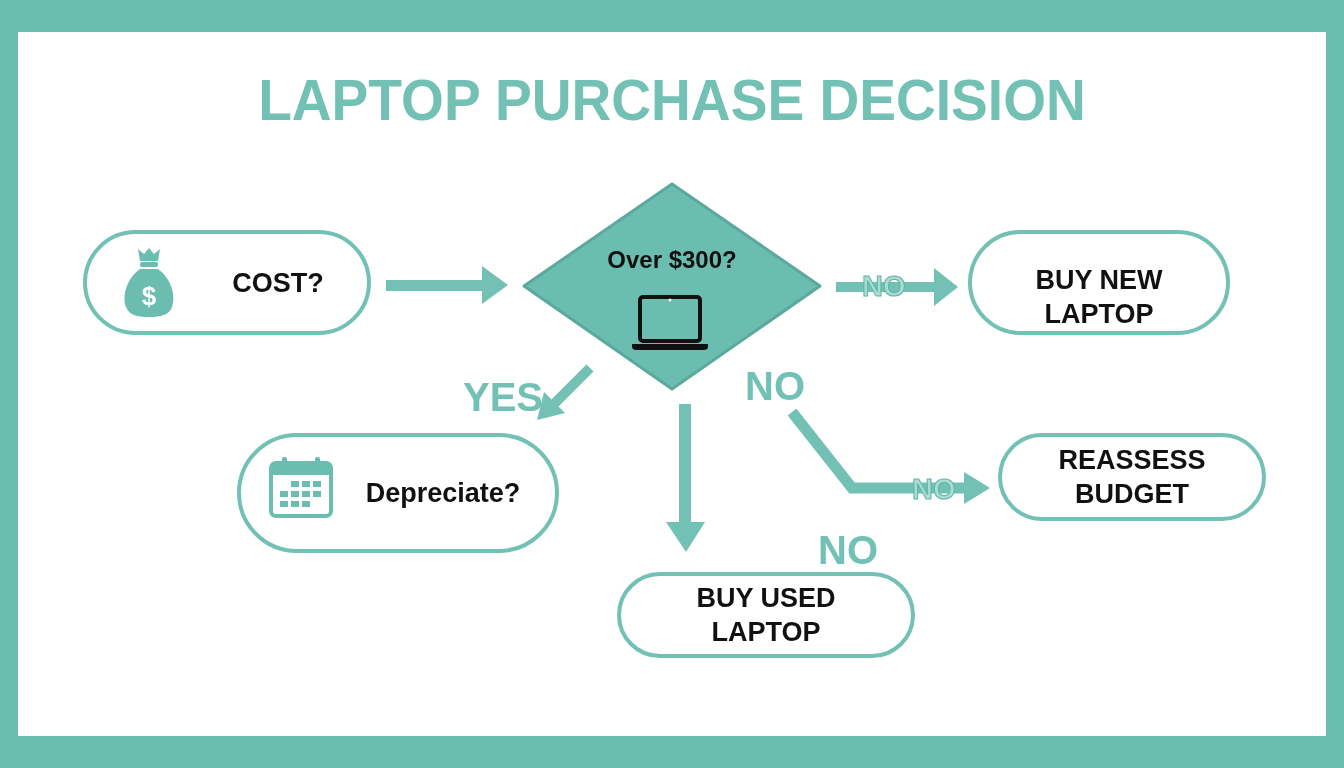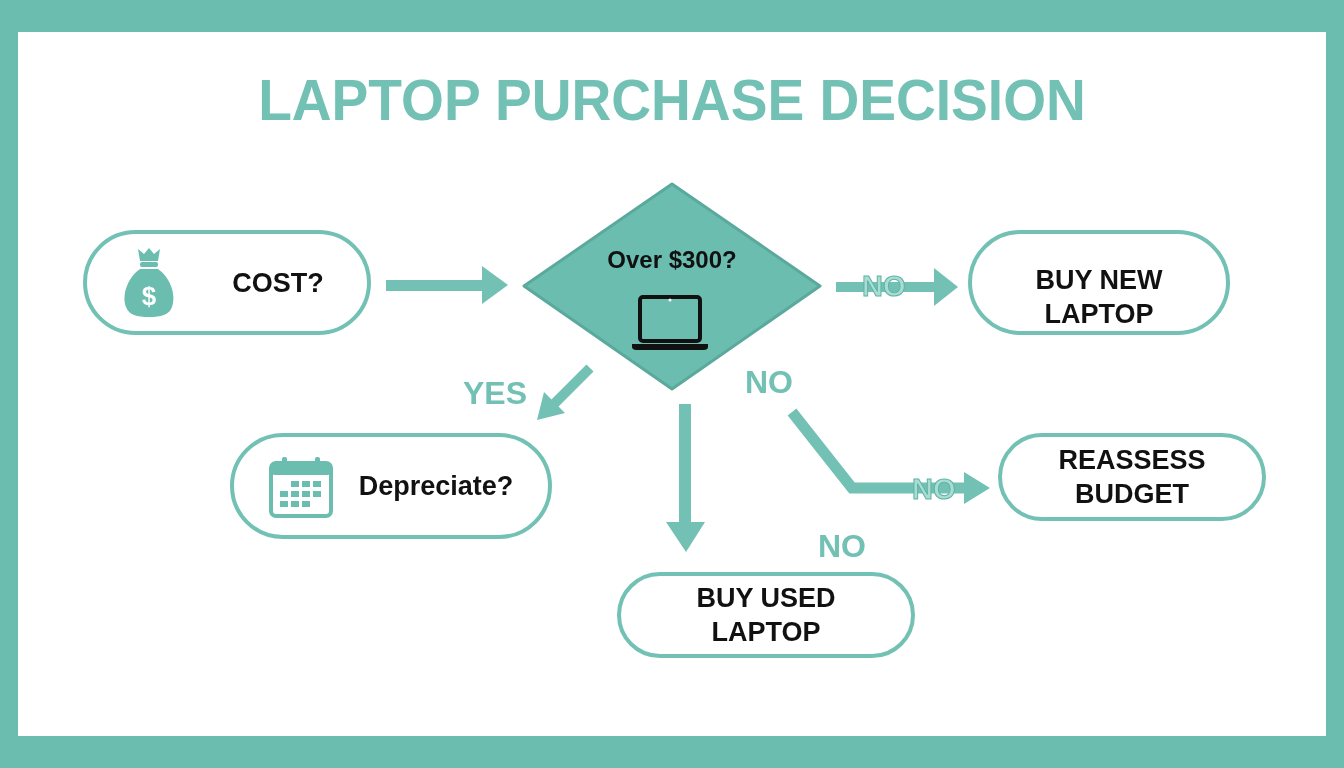--- a/index.html
+++ b/index.html
@@ -2,21 +2,21 @@
 <html><head>
 <meta charset="utf-8">
 <style>
   html, body { margin: 0; padding: 0; }
   body { width: 1344px; height: 768px; background: #6bbdb0; position: relative; overflow: hidden; font-family: "Liberation Sans", sans-serif; }
   .canvas { position: absolute; left: 18px; top: 32px; width: 1308px; height: 704px; background: #ffffff; }
   .title { position: absolute; left: 0; top: 66px; width: 1344px; text-align: center; font-size: 58px; font-weight: bold; color: #72c1b4; letter-spacing: 0px; transform: scaleX(0.95); }
   .node { position: absolute; box-sizing: border-box; border: 4px solid #72c1b4; border-radius: 60px; background: #fff; display: flex; align-items: center; justify-content: center; color: #111; font-weight: bold; font-size: 27px; text-align: center; line-height: 34px; }
   .node .label { white-space: pre-line; }
   .icon { position: absolute; }
-  .edge-label { position: absolute; font-weight: bold; font-size: 32px; color: #72c1b4; }
+  .edge-label { position: absolute; font-weight: bold; font-size: 40px; color: #72c1b4; }
   .edge-label.outline { color: #a9dcd3; -webkit-text-stroke: 1px #5fb3a6; }
   svg.lines { position: absolute; left: 0; top: 0; }
   .diamond-text { position: absolute; left: 540px; top: 246px; width: 264px; text-align: center; font-weight: bold; font-size: 24px; color: #111; }
 </style>
 </head>
 <body>
 
 <div class="canvas"></div>
 
 <div class="title">LAPTOP PURCHASE DECISION</div>
@@ -66,21 +66,21 @@
   <rect x="8" y="3" width="60" height="44" rx="3" fill="none" stroke="#111" stroke-width="4"></rect>
   <circle cx="38" cy="6" r="1.5" fill="#fff"></circle>
   <path d="M0 50 L76 50 L76 53 C76 55 74 56 72 56 L4 56 C2 56 0 55 0 53 Z" fill="#111"></path>
 </svg>
 
 <div class="node" style="left:968px;top:230px;width:262px;height:105px;align-items:flex-end;">
   <span class="label">BUY NEW
 LAPTOP</span>
 </div>
 
-<div class="node" style="left:230px;top:433px;width:322px;height:106px;">
+<div class="node" style="left:237px;top:433px;width:322px;height:120px;">
   <span class="label" style="margin-left:90px;">Depreciate?</span>
 </div>
 <svg class="icon" style="left:269px;top:456px;" width="64" height="62" viewBox="0 0 64 62">
   <rect x="2" y="7" width="60" height="53" rx="5" fill="none" stroke="#6bbdb0" stroke-width="4"></rect>
   <rect x="2" y="7" width="60" height="12" rx="4" fill="#6bbdb0"></rect>
   <rect x="13" y="1" width="5" height="11" rx="2" fill="#6bbdb0"></rect>
   <rect x="46" y="1" width="5" height="11" rx="2" fill="#6bbdb0"></rect>
   <g fill="#6bbdb0">
     <rect x="22" y="25" width="8" height="6"></rect>
       <rect x="33" y="25" width="8" height="6"></rect>

